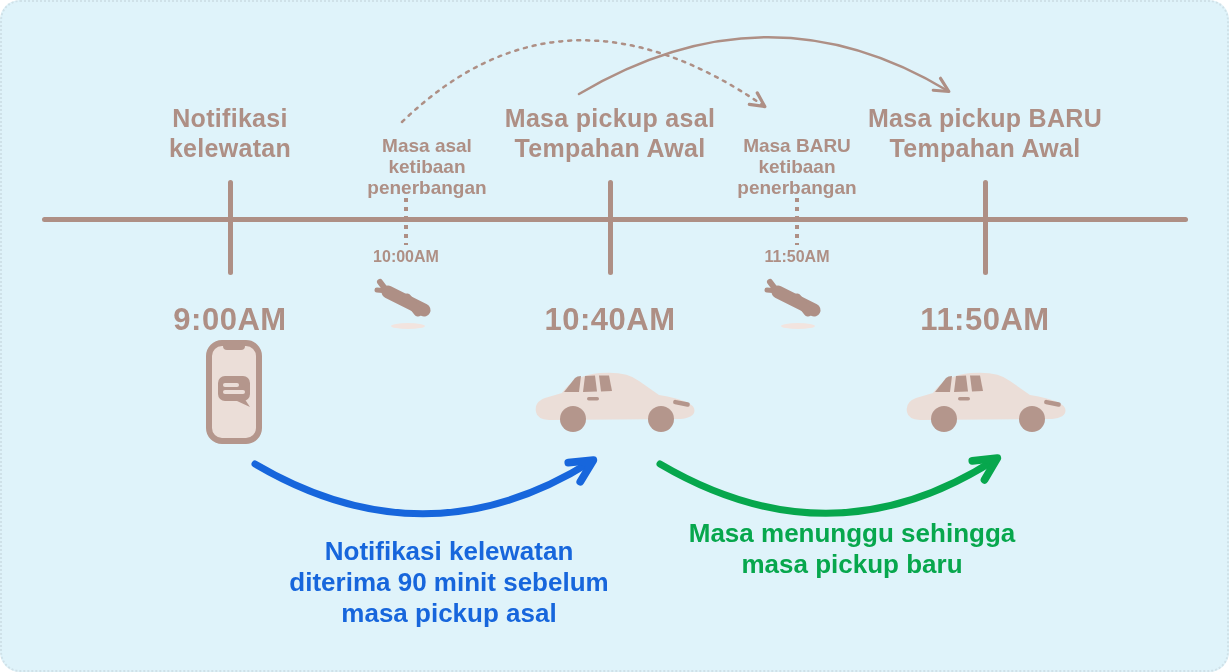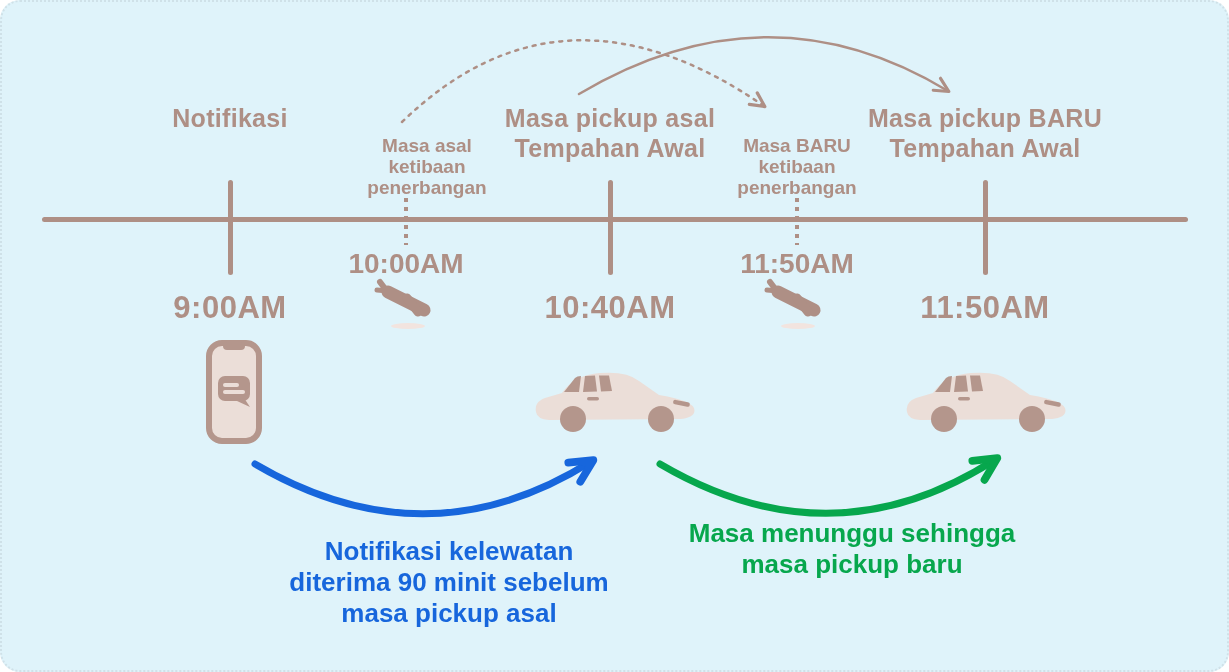--- a/index.html
+++ b/index.html
@@ -31,22 +31,22 @@
   .tick{width:5px;height:95px;top:178px;background:var(--ink);border-radius:3px;}
   .tick-dotted{
     width:4px;height:47px;top:196px;
     background:repeating-linear-gradient(to bottom,var(--ink) 0 4px,transparent 4px 9px);
   }
   
   .lbl{color:var(--ink);font-weight:bold;text-align:center;transform:translateX(-50%);white-space:nowrap;}
   .lbl span{display:block;}
   .lbl-major{top:101px;font-size:25px;line-height:30px;letter-spacing:.3px;}
   .lbl-flight{top:133px;font-size:19px;line-height:21px;}
-  .time-major{top:288px;font-size:31px;letter-spacing:.5px;}
-  .time-flight{top:246px;font-size:28px;}
+  .time-major{top:300px;font-size:31px;letter-spacing:.5px;}
+  .time-flight{top:246px;font-size:16px;}
   .icon{pointer-events:none;}
   .overlay{left:0;top:0;width:1229px;height:672px;pointer-events:none;}
   .caption{font-weight:bold;text-align:center;transform:translateX(-50%);white-space:nowrap;}
   .caption span{display:block;margin-left:44px;}
   .caption-blue{top:534px;color:var(--blue);font-size:26px;line-height:31px;}
   .caption-green{top:516px;color:var(--green);font-size:26px;line-height:31px;}
 </style>
 </head>
 <body>
 
@@ -104,20 +104,21 @@
 
   <div class="abs axis"></div>
   <div class="abs tick" style="left:226px"></div>
   <div class="abs tick" style="left:606px"></div>
   <div class="abs tick" style="left:981px"></div>
   <div class="abs tick-dotted" style="left:402px"></div>
   <div class="abs tick-dotted" style="left:793px"></div>
 
   <div class="abs lbl lbl-major" style="left:228px">
     <span>Notifikasi</span>
+    <span>kelewatan</span>
   </div>
   <div class="abs lbl lbl-flight" style="left:425px">
     <span>Masa asal</span>
     <span>ketibaan</span>
     <span>penerbangan</span>
   </div>
   <div class="abs lbl lbl-major" style="left:608px">
     <span>Masa pickup asal</span>
     <span>Tempahan Awal</span>
   </div>

